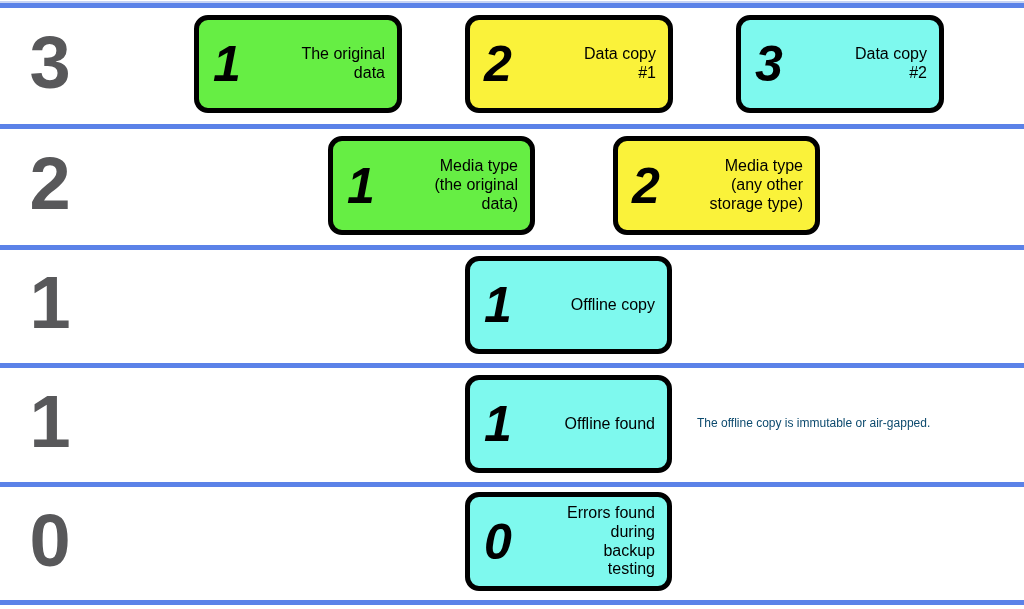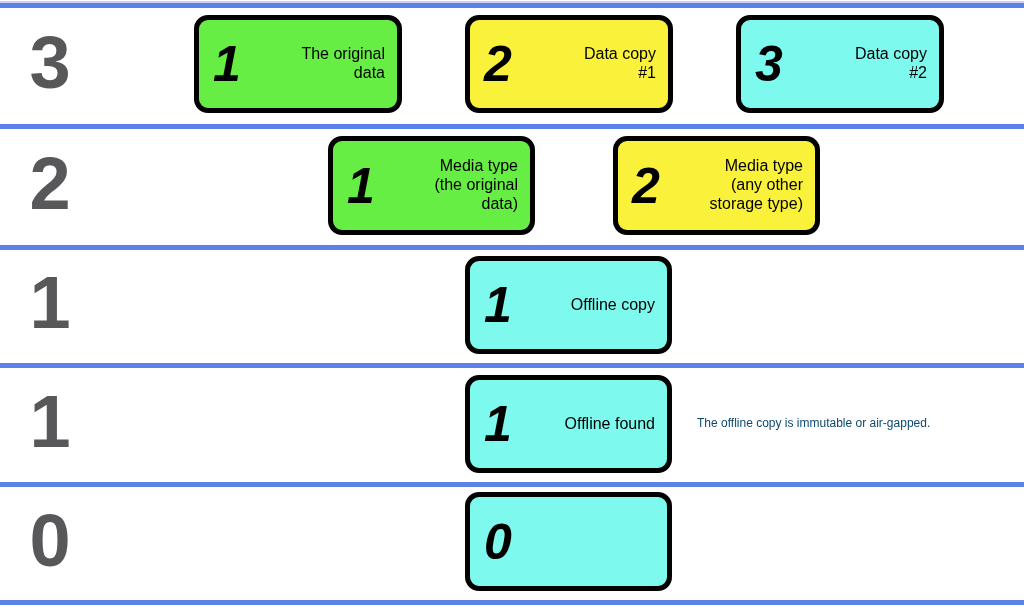--- a/index.html
+++ b/index.html
@@ -121,14 +121,18 @@
     </div>
     <div class="row-digit" style="top: 385px; color: rgb(88, 88, 90);">1</div>
     <div class="card" style="left: 465px; top: 375px; width: 207px; height: 98px; background: rgb(126, 249, 238); border-color: rgb(0, 0, 0);">
       <span class="card-num">1</span>
       <span class="card-label">Offline found</span>
     </div>
     <div class="note" style="left: 697px; top: 416px;">The offline copy is immutable or air-gapped.</div>
     <div class="row-digit" style="top: 504px; color: rgb(88, 88, 90);">0</div>
     <div class="card" style="left: 465px; top: 492px; width: 207px; height: 99px; background: rgb(126, 249, 238); border-color: rgb(0, 0, 0);">
       <span class="card-num">0</span>
+      <span class="card-label">Errors found
+during
+backup
+testing</span>
     </div>
   </div>
 
 </body></html>

